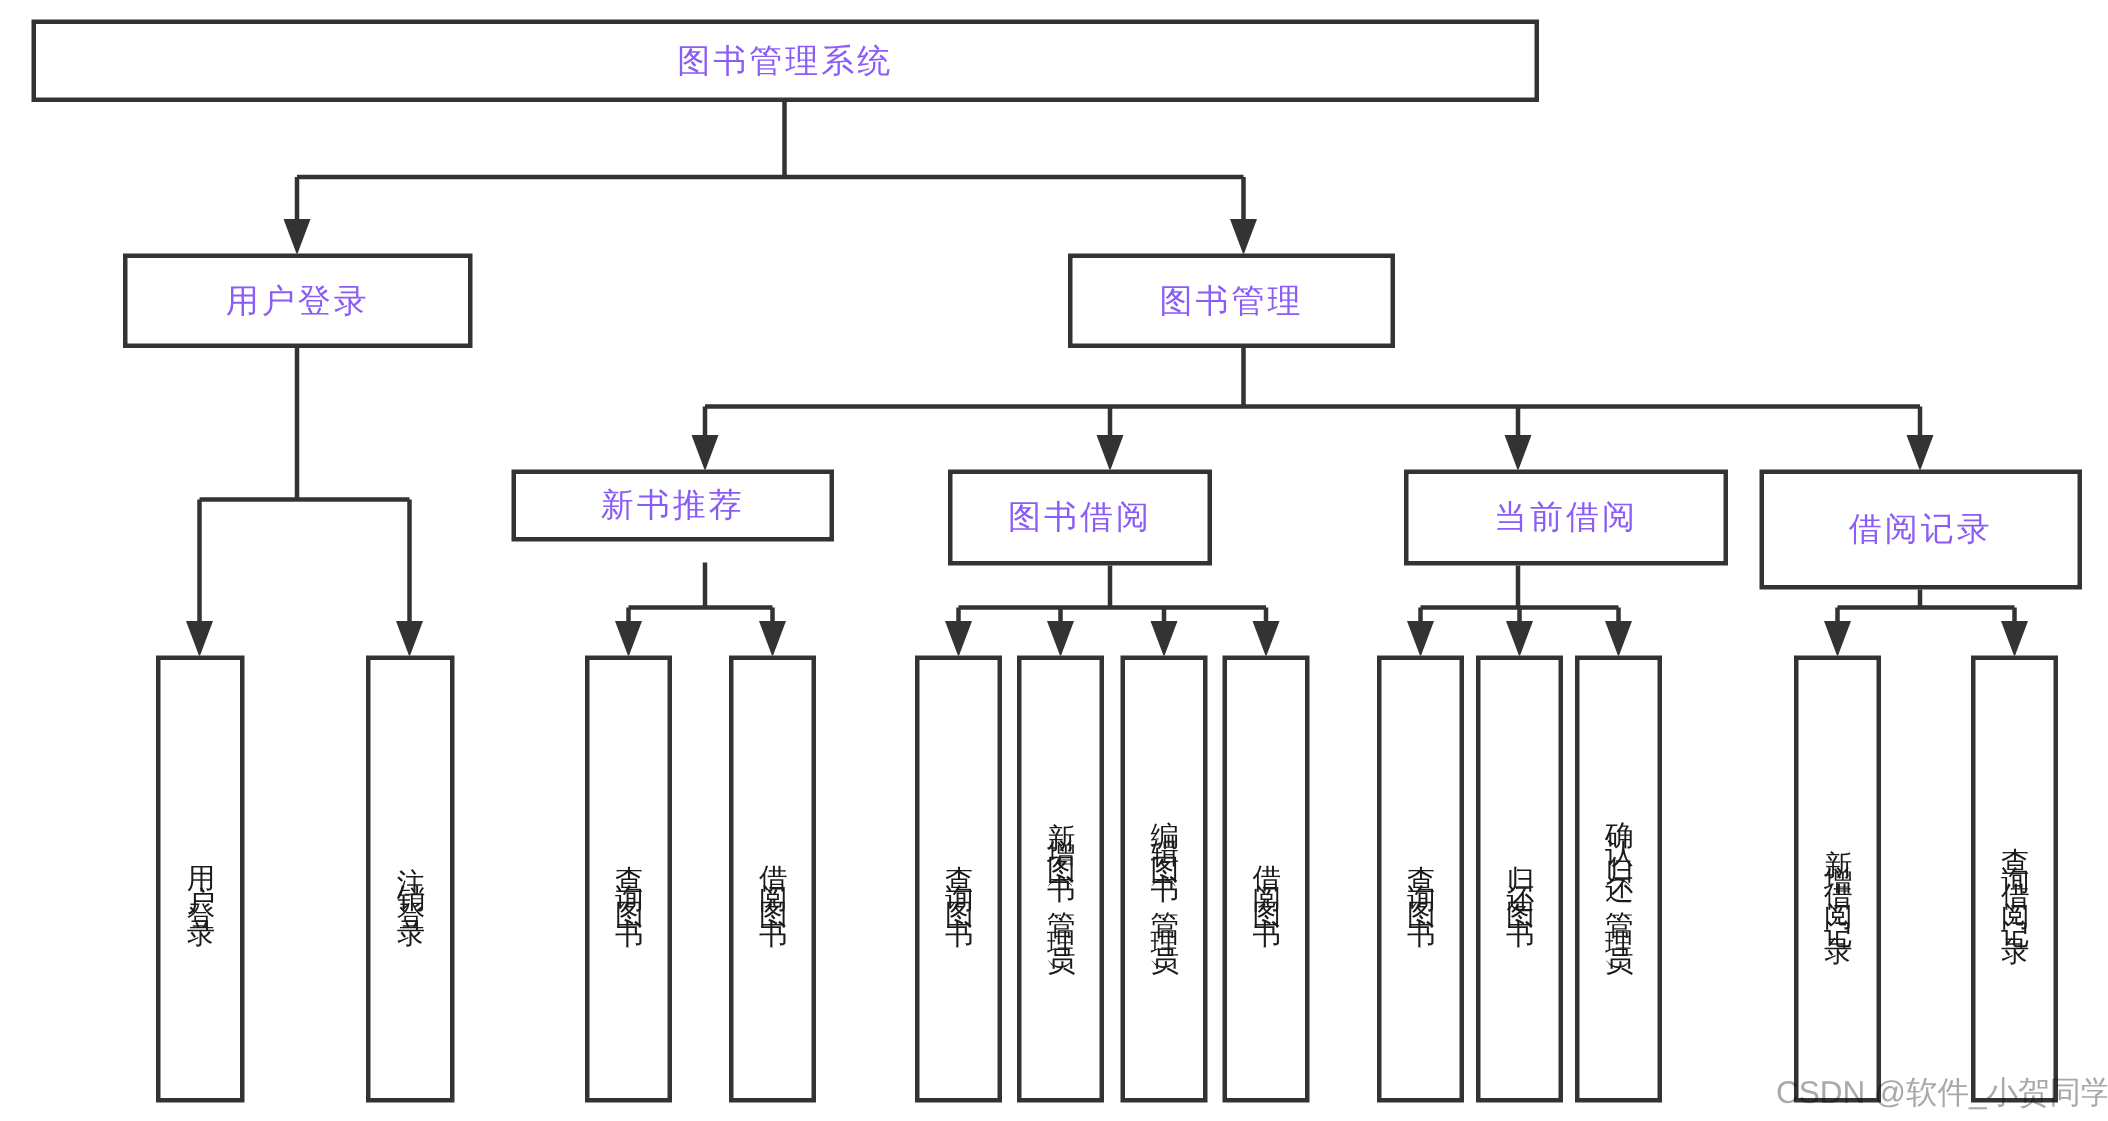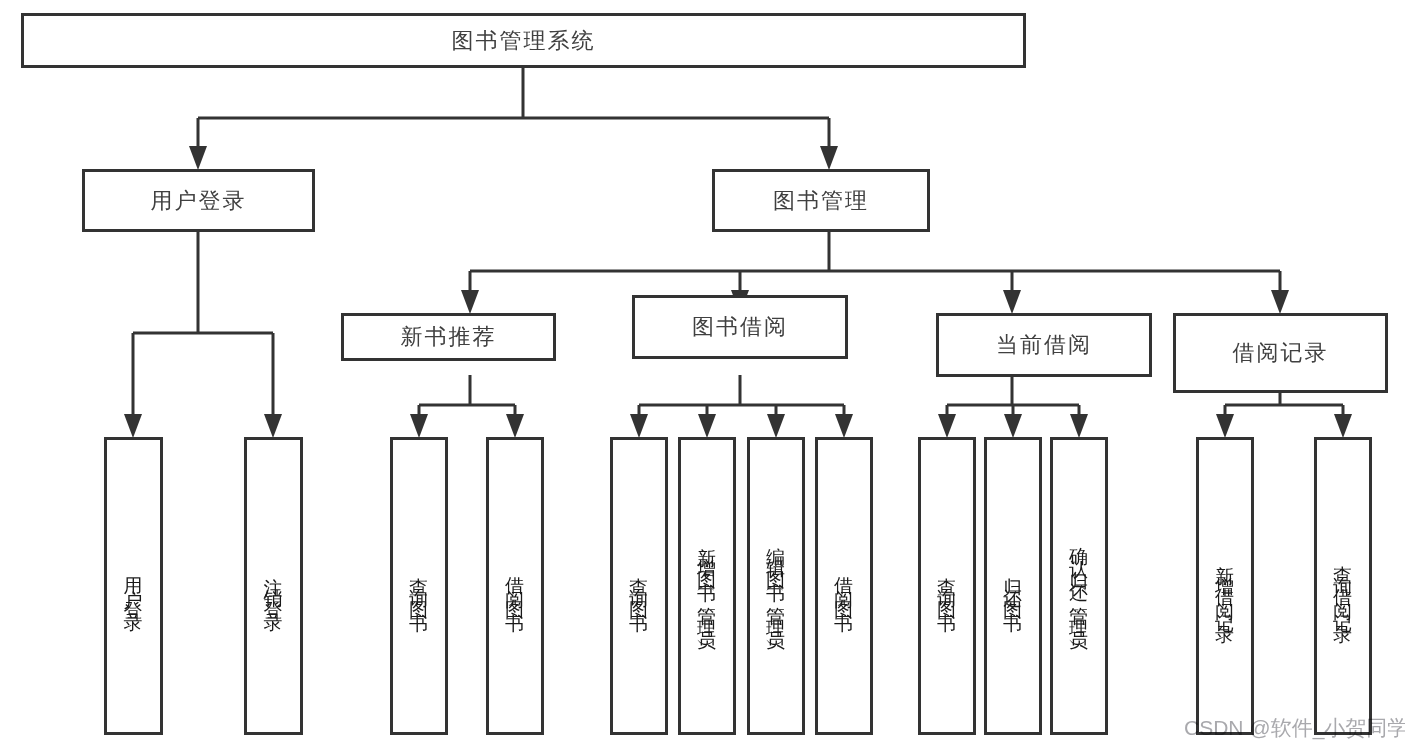--- a/index.html
+++ b/index.html
@@ -26,21 +26,21 @@
     box-sizing: border-box;
     background: #ffffff;
     border: 3px solid #333333;
     display: flex;
     align-items: center;
     justify-content: center;
     z-index: 2;
   }
   .box.h span {
     font-size: 22px;
-    color: #404040;
+    color: #8b5cf6;
     letter-spacing: 2px;
     white-space: nowrap;
   }
   .box.v span {
     writing-mode: vertical-rl;
     text-orientation: mixed;
     font-size: 19px;
     letter-spacing: 12px;
     color: #1a1a1a;
     line-height: 1;
@@ -101,21 +101,21 @@
   <div class="box h" style="left:82px;top:169px;width:233px;height:63px">
     <span>用户登录</span>
   </div>
   <div class="box h" style="left:712px;top:169px;width:218px;height:63px">
     <span>图书管理</span>
   </div>
 
   <div class="box h" style="left:341px;top:313px;width:215px;height:48px">
     <span>新书推荐</span>
   </div>
-  <div class="box h" style="left:632px;top:295px;width:216px;height:64px">
+  <div class="box h" style="left:632px;top:313px;width:176px;height:64px">
     <span>图书借阅</span>
   </div>
   <div class="box h" style="left:936px;top:313px;width:216px;height:64px">
     <span>当前借阅</span>
   </div>
   <div class="box h" style="left:1173px;top:313px;width:215px;height:80px">
     <span>借阅记录</span>
   </div>
 
   <div class="box v" style="left:104px;top:437px;width:59px;height:298px">

